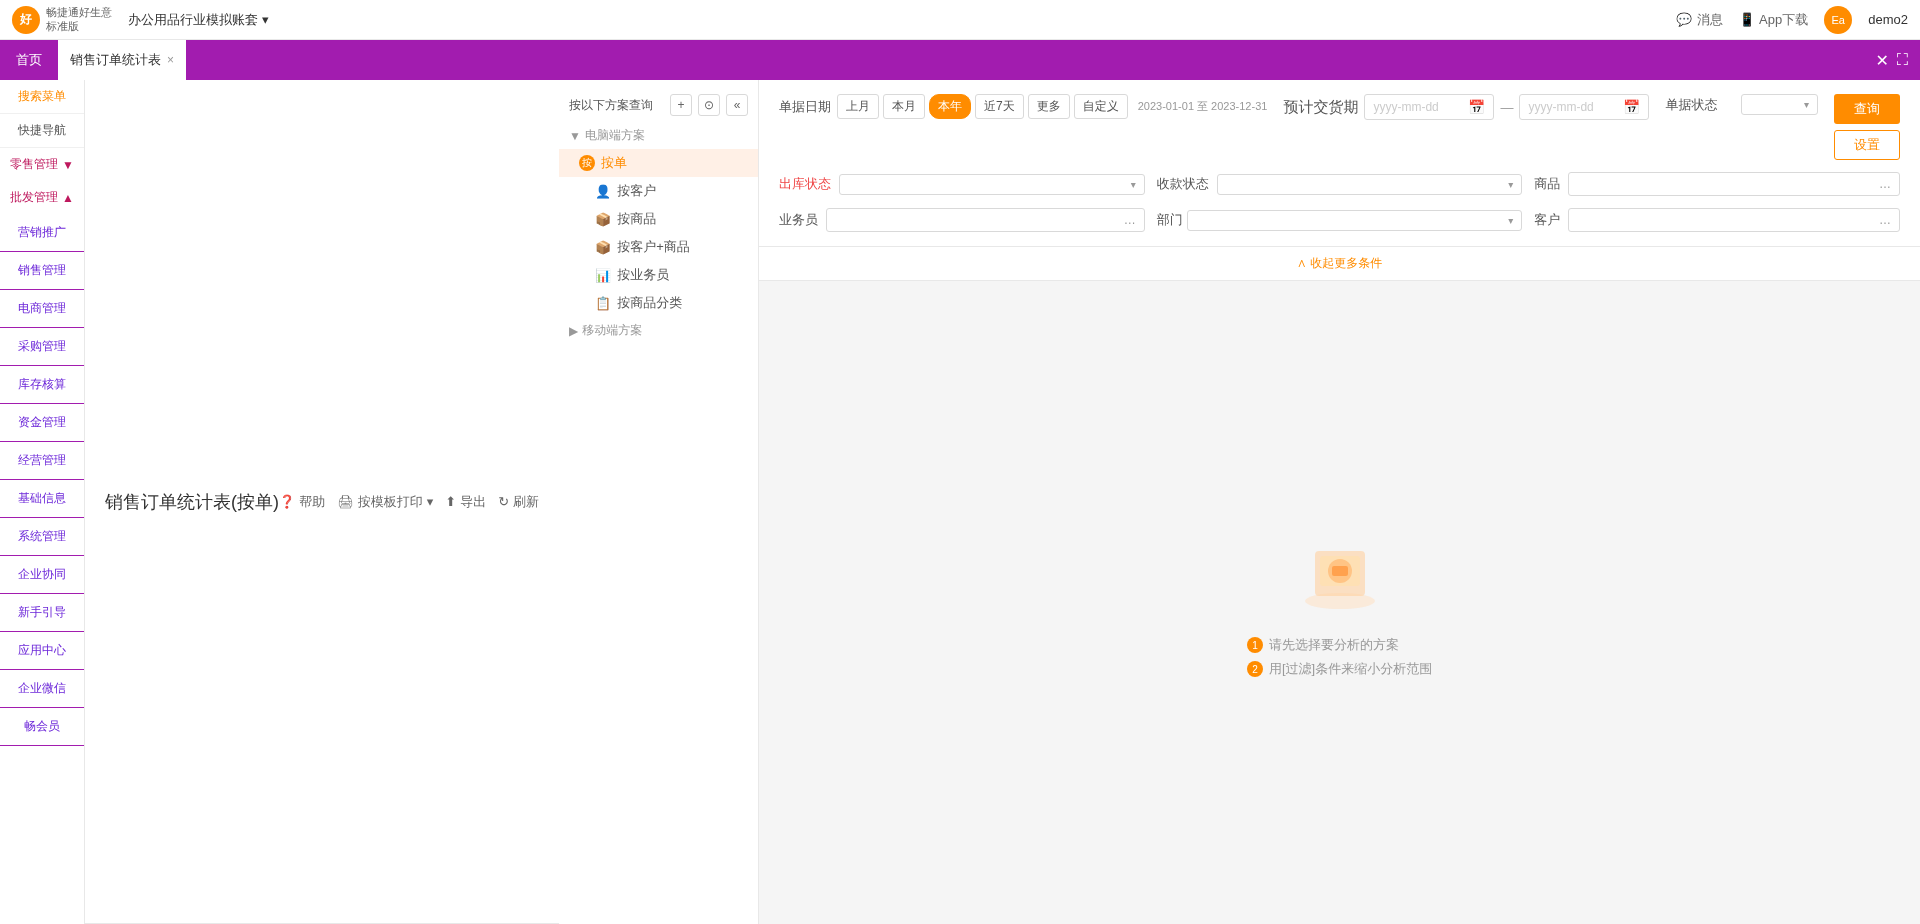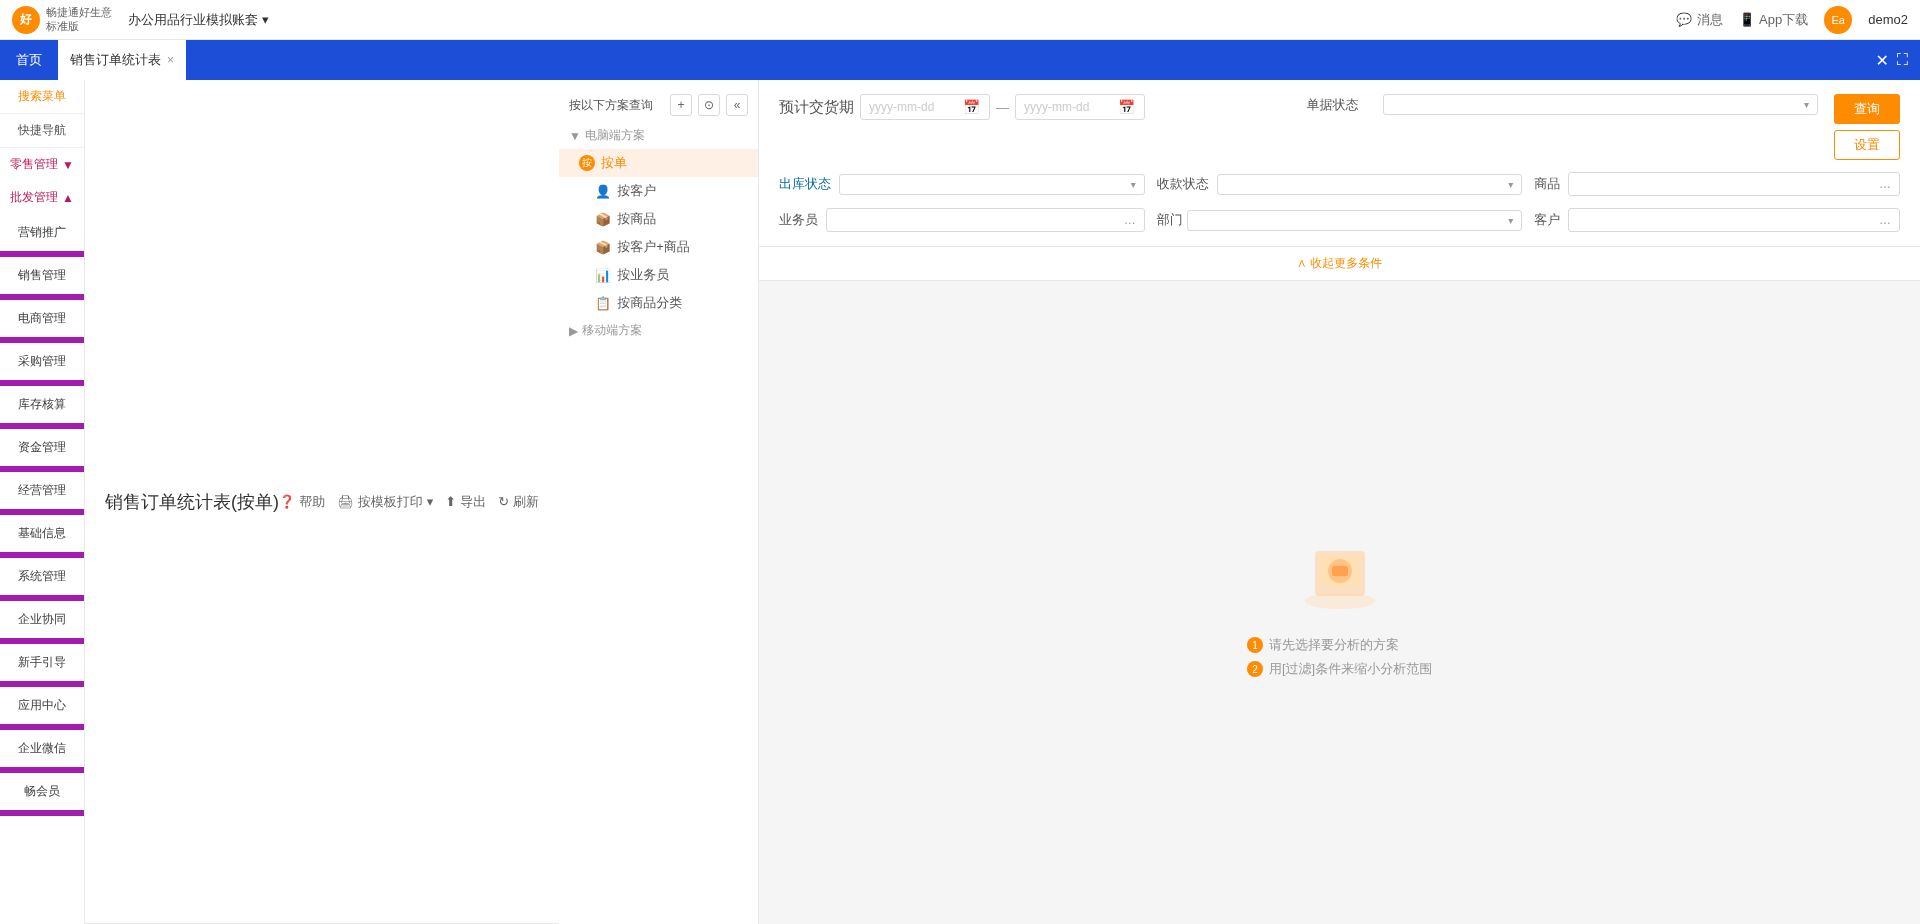--- a/index.html
+++ b/index.html
@@ -10,33 +10,33 @@
     .top-bar-left { display: flex; align-items: center; gap: 8px; }
     .logo-area { display: flex; align-items: center; gap: 6px; }
     .logo-icon { width: 28px; height: 28px; background: #ff8c00; border-radius: 50%; display: flex; align-items: center; justify-content: center; color: white; font-size: 12px; font-weight: bold; }
     .logo-text { font-size: 11px; color: #666; line-height: 1.2; }
     .app-selector { display: flex; align-items: center; gap: 4px; font-size: 13px; color: #333; cursor: pointer; padding: 0 8px; }
     .top-bar-right { display: flex; align-items: center; gap: 16px; }
     .top-bar-action { display: flex; align-items: center; gap: 4px; font-size: 13px; color: #666; cursor: pointer; }
     .user-avatar { width: 28px; height: 28px; background: #ff8c00; border-radius: 50%; display: flex; align-items: center; justify-content: center; color: white; font-size: 11px; }
 
     
-    .tab-bar { background: #1d4ed8; height: 40px; display: flex; align-items: center; padding: 0 0; flex-shrink: 0; }
+    .tab-bar { background: #a21caf; height: 40px; display: flex; align-items: center; padding: 0 0; flex-shrink: 0; }
     .tab-home { padding: 0 16px; height: 100%; display: flex; align-items: center; color: white; font-size: 13px; cursor: pointer; }
     .tab-active { background: white; color: #333; height: 100%; padding: 0 12px; display: flex; align-items: center; gap: 6px; font-size: 13px; }
     .tab-close { color: #999; cursor: pointer; font-size: 12px; }
     .tab-bar-right { margin-left: auto; display: flex; align-items: center; gap: 8px; padding-right: 12px; }
     .tab-bar-icon { color: white; cursor: pointer; font-size: 16px; }
 
     
     .main-layout { display: flex; flex: 1; overflow: hidden; }
 
     
     .sidebar { width: 85px; background: white; border-right: 1px solid #e8e8e8; display: flex; flex-direction: column; overflow-y: auto; flex-shrink: 0; }
-    .sidebar-item { padding: 10px 4px; text-align: center; cursor: pointer; font-size: 12px; color: #404040; border-bottom: 6px solid #a21caf; }
+    .sidebar-item { padding: 10px 4px; text-align: center; cursor: pointer; font-size: 12px; color: #6d28d9; border-bottom: 1px solid #a21caf; }
     .sidebar-item-header { display: flex; align-items: center; justify-content: space-between; padding: 8px 10px; font-size: 12px; color: #be185d; cursor: pointer; }
     .sidebar-search { padding: 8px 10px; font-size: 12px; color: #ff8c00; cursor: pointer; border-bottom: 1px solid #f0f0f0; text-align: center; }
     .sidebar-nav { padding: 8px 10px; font-size: 12px; color: #555; cursor: pointer; border-bottom: 1px solid #f0f0f0; text-align: center; }
 
     
     .content-area { flex: 1; display: flex; flex-direction: row; overflow: hidden; }
 
     
     .page-header { background: white; padding: 12px 20px; border-bottom: 1px solid #e8e8e8; display: flex; align-items: center; justify-content: space-between; flex-shrink: 0; }
     .page-title { font-size: 18px; font-weight: 500; color: #333; }
@@ -234,20 +234,32 @@
           <span>移动端方案</span>
         </div>
       </div>
 
       <div class="mr-content">
 
         <div class="filter-panel">
 
           <div style="display:flex; align-items:flex-start; gap:16px; margin-bottom:12px;">
 
+            <div style="display:flex;align-items:center;gap:6px;flex-shrink:0;">
+              <span style="color:#555;font-size:13px;white-space:nowrap;">单据日期</span>
+              <div class="date-btn-group">
+                <button class="date-btn">上月</button>
+                <button class="date-btn">本月</button>
+                <button class="date-btn active">本年</button>
+                <button class="date-btn">近7天</button>
+                <button class="date-btn">更多</button>
+                <button class="date-btn">自定义</button>
+              </div>
+              <span style="font-size:11px;color:#999;margin-left:4px;">2023-01-01 至 2023-12-31</span>
+            </div>
 
             <div style="display:flex;align-items:center;gap:6px;flex:1;">
               <span style="color:#555;font-size:15px;white-space:nowrap;">预计交货期</span>
               <div class="date-input" style="width:130px;">
                 <span style="color:#ccc;font-size:12px;">yyyy-mm-dd</span>
                 <span class="cal-icon">📅</span>
               </div>
               <span class="date-sep">—</span>
               <div class="date-input" style="width:130px;">
                 <span style="color:#ccc;font-size:12px;">yyyy-mm-dd</span>
@@ -264,21 +276,21 @@
             </div>
 
             <div class="btn-group-right">
               <button class="query-btn">查询</button>
               <button class="setting-btn">设置</button>
             </div>
           </div>
 
           <div style="display:grid;grid-template-columns:1fr 1fr 1fr;gap:12px;margin-bottom:12px;">
             <div style="display:flex;align-items:center;gap:8px;">
-              <span style="color:#0369a1;font-size:13px;white-space:nowrap;">出库状态</span>
+              <span style="color:#ef4444;font-size:13px;white-space:nowrap;">出库状态</span>
               <div class="select-field-wide">
                 <span></span>
                 <span class="chevron">▾</span>
               </div>
             </div>
             <div style="display:flex;align-items:center;gap:8px;">
               <span style="color:#555;font-size:13px;white-space:nowrap;">收款状态</span>
               <div class="select-field-wide">
                 <span></span>
                 <span class="chevron">▾</span>

